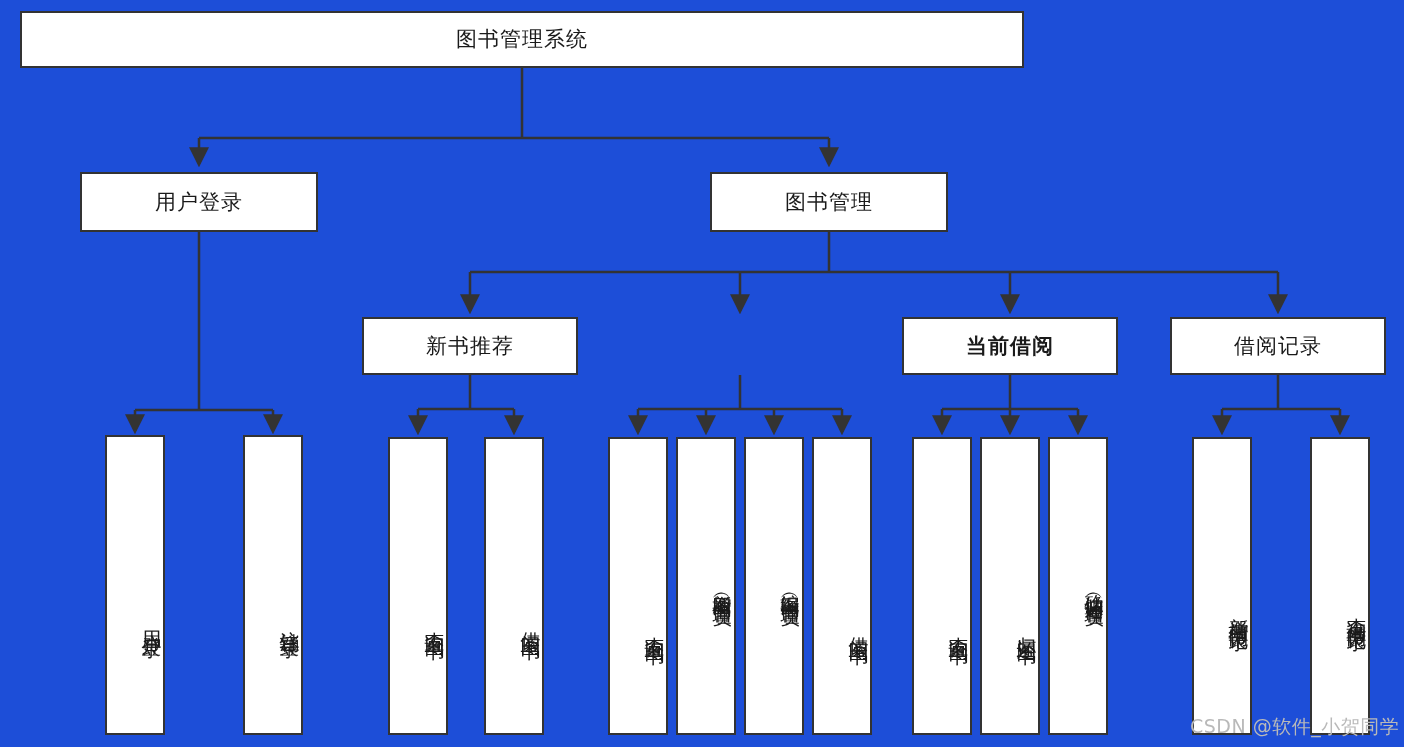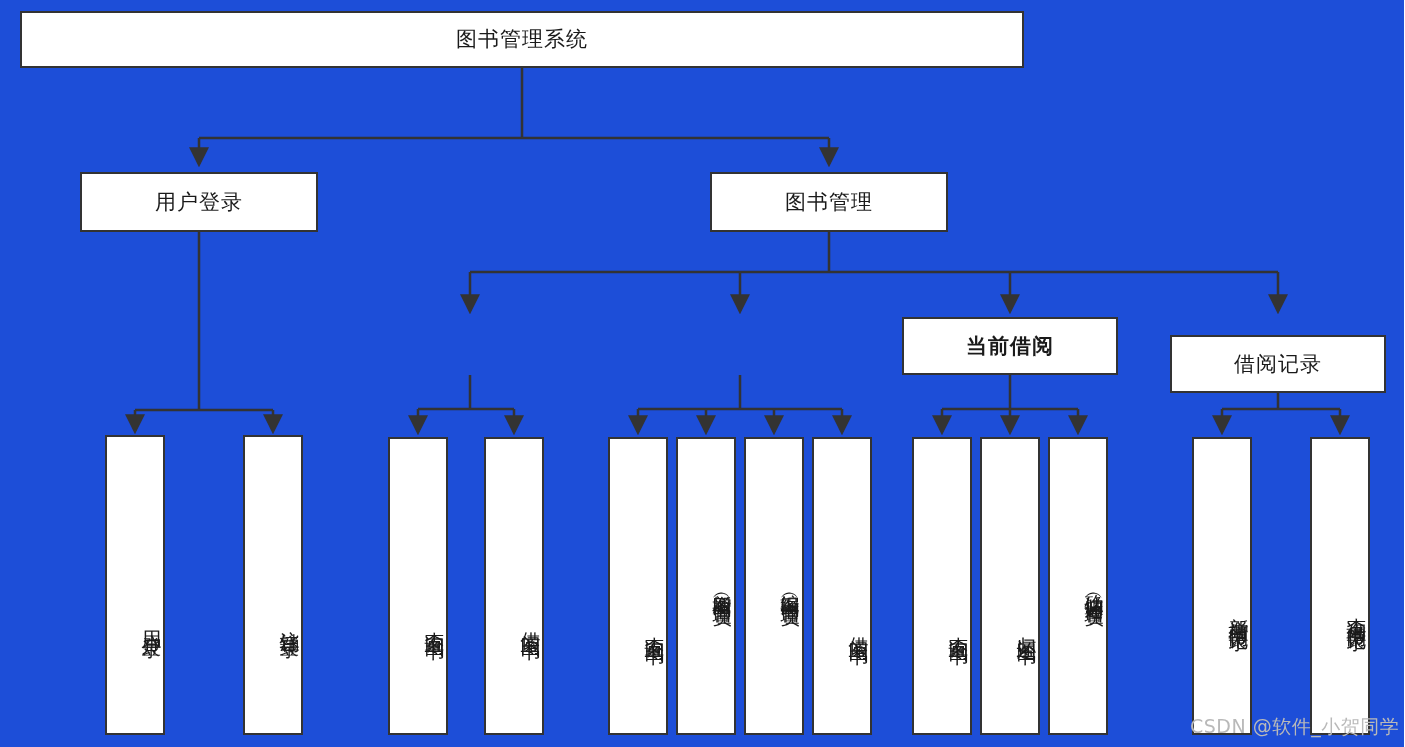--- a/index.html
+++ b/index.html
@@ -124,24 +124,27 @@
     <span>图书管理系统</span>
   </div>
 
   <div class="node horiz" style="left:80px; top:172px; width:238px; height:60px;">
     <span>用户登录</span>
   </div>
   <div class="node horiz" style="left:710px; top:172px; width:238px; height:60px;">
     <span>图书管理</span>
   </div>
 
+  <div class="node horiz" style="left:362px; top:317px; width:216px; height:58px;">
+    <span>新书推荐</span>
+  </div>
   <div class="node horiz" style="left:902px; top:317px; width:216px; height:58px;font-weight:bold;">
     <span>当前借阅</span>
   </div>
-  <div class="node horiz" style="left:1170px; top:335px; width:216px; height:58px;">
+  <div class="node horiz" style="left:1170px; top:317px; width:216px; height:58px;">
     <span>借阅记录</span>
   </div>
 
   <div class="node vert" style="left:105px; top:435px; width:60px; height:300px; padding-top:72px;">
     <span>用户登录</span>
   </div>
   <div class="node vert" style="left:243px; top:435px; width:60px; height:300px; padding-top:72px;">
     <span>注销登录</span>
   </div>
 

